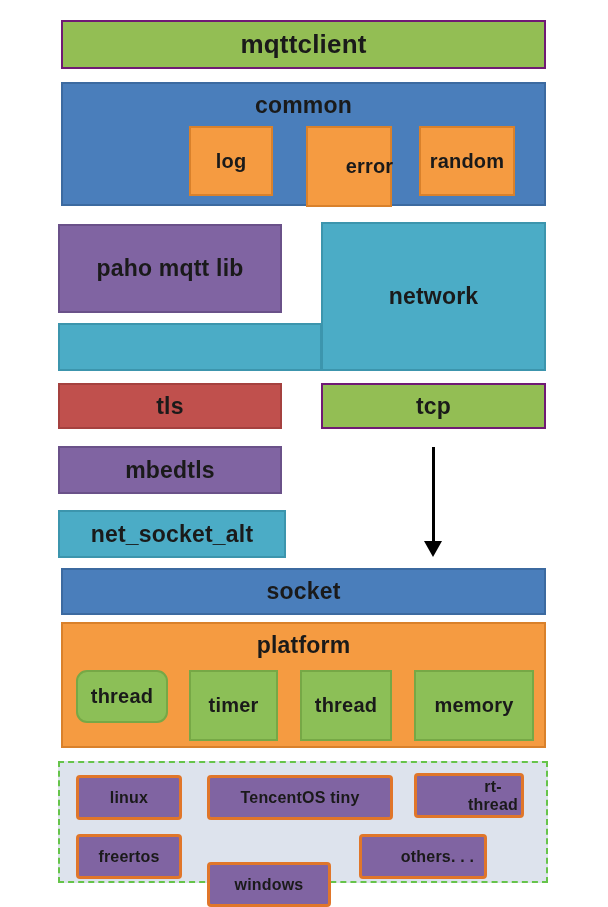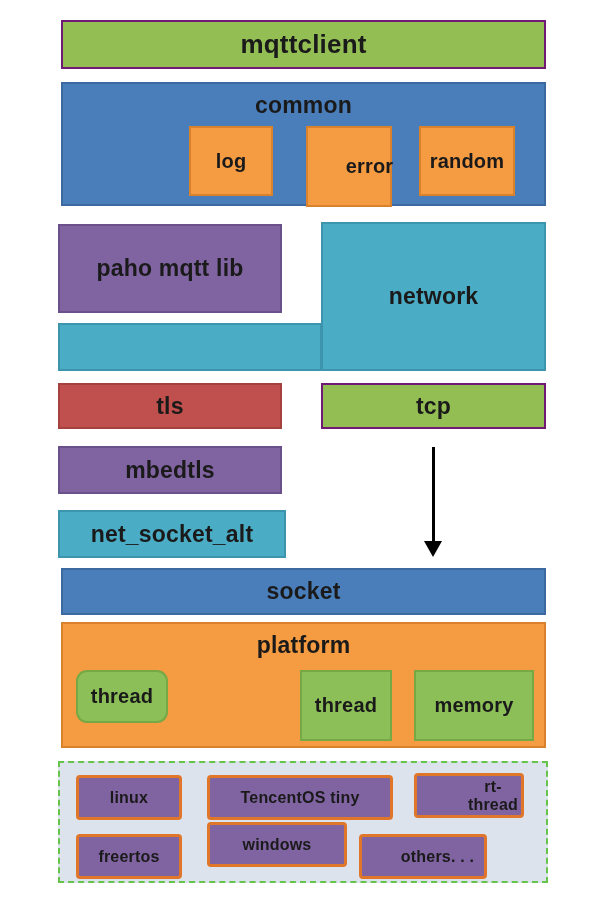--- a/index.html
+++ b/index.html
@@ -94,26 +94,27 @@
 
   <div class="arrow-line" style="left:432px; top:447px; height:98px;"></div>
   <div class="arrow-head" style="left:424px; top:541px;"></div>
 
   <div class="box c-blue fs24" style="left:61px; top:568px; width:485px; height:47px;">socket</div>
 
   <div class="box c-orange title-top fs24" style="left:61px; top:622px; width:485px; height:126px;">
     <span>platform</span>
   </div>
   <div class="box c-greenbox fs21" style="left:76px; top:670px; width:92px; height:53px;border-radius:11px;">thread</div>
+  <div class="box c-greenbox fs21" style="left:189px; top:670px; width:89px; height:71px;">timer</div>
   <div class="box c-greenbox fs21" style="left:300px; top:670px; width:92px; height:71px;">thread</div>
   <div class="box c-greenbox fs21" style="left:414px; top:670px; width:120px; height:71px;">memory</div>
 
   <div class="box c-lightpanel" style="left:58px; top:761px; width:490px; height:122px;"></div>
 
   <div class="box c-purple fs19" style="left:76px; top:775px; width:106px; height:45px; border-color:#e0762a; border-width:3px; border-radius:4px;">linux</div>
   <div class="box c-purple fs19" style="left:207px; top:775px; width:186px; height:45px; border-color:#e0762a; border-width:3px; border-radius:4px;">TencentOS tiny</div>
   <div class="box c-purple fs17" style="left:414px; top:773px; width:110px; height:45px; border-color:#e0762a; border-width:3px; border-radius:4px;padding-left:48px;">rt-thread</div>
 
   <div class="box c-purple fs19" style="left:76px; top:834px; width:106px; height:45px; border-color:#e0762a; border-width:3px; border-radius:4px;">freertos</div>
-  <div class="box c-purple fs19" style="left:207px; top:822px; width:140px; height:45px; border-color:#e0762a; border-width:3px; border-radius:4px;">windows</div>
+  <div class="box c-purple fs19" style="left:207px; top:862px; width:124px; height:45px; border-color:#e0762a; border-width:3px; border-radius:4px;">windows</div>
   <div class="box c-purple fs19" style="left:359px; top:834px; width:128px; height:45px; border-color:#e0762a; border-width:3px; border-radius:4px;padding-left:29px;">others. . .</div>
 
 </div>
 
 </body></html>

